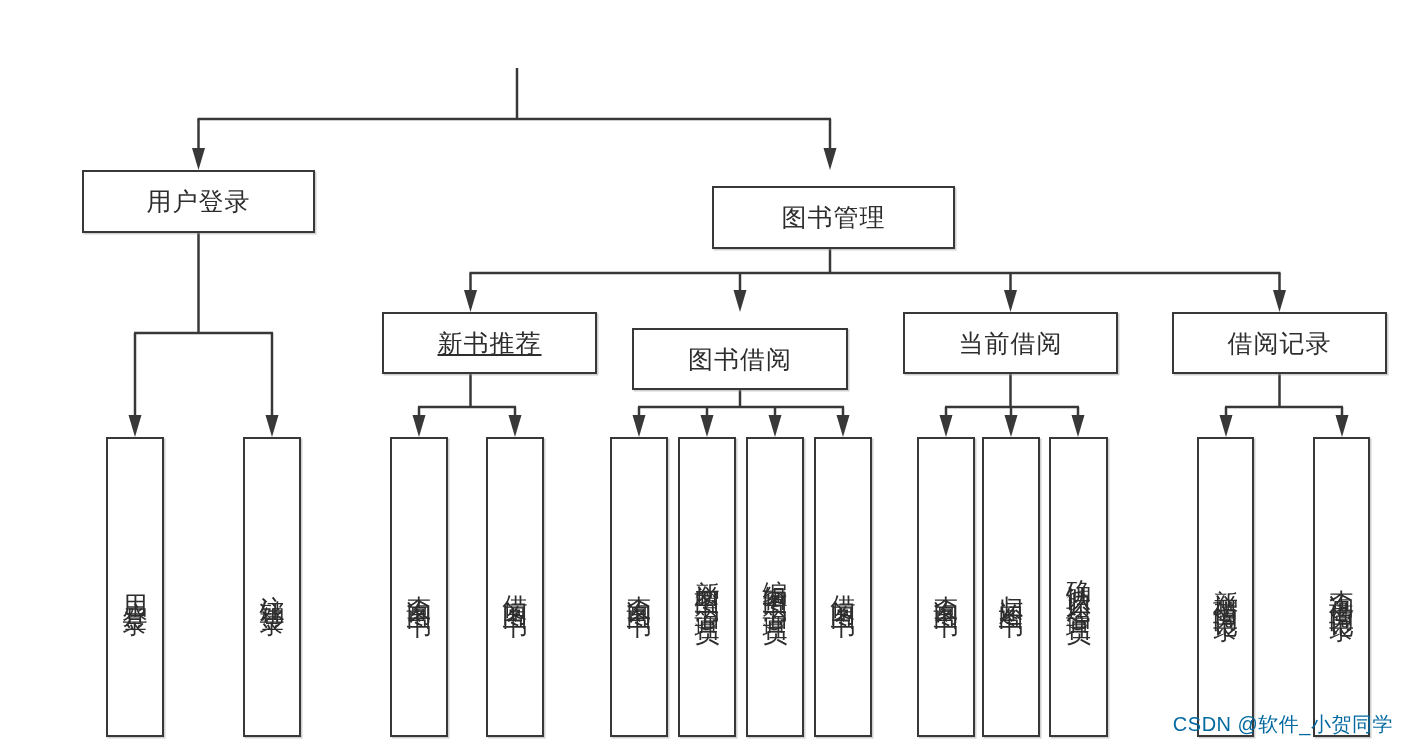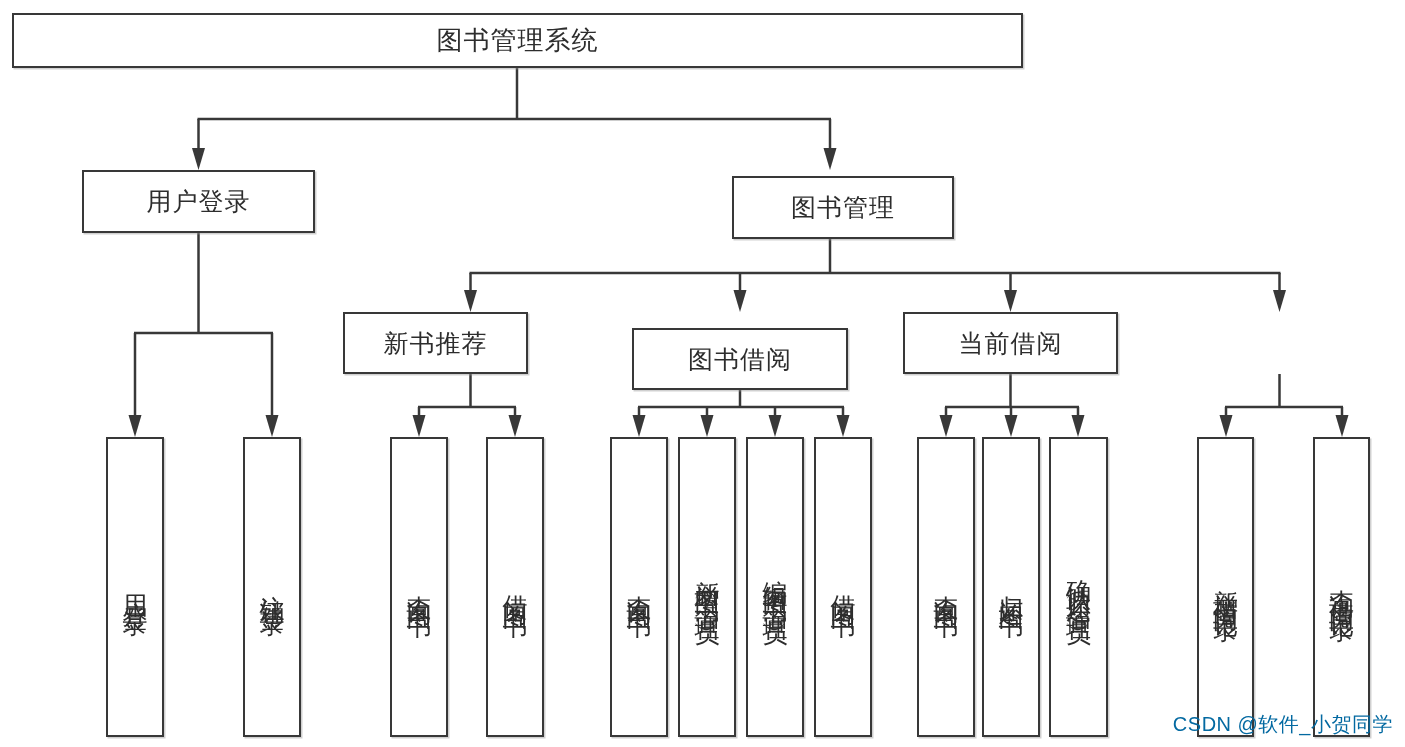--- a/index.html
+++ b/index.html
@@ -135,28 +135,28 @@
       <polygon points="768.5,415 781.5,415 775,437"></polygon>
       <polygon points="836.5,415 849.5,415 843,437"></polygon>
       <polygon points="939.5,415 952.5,415 946,437"></polygon>
       <polygon points="1004.5,415 1017.5,415 1011,437"></polygon>
       <polygon points="1071.5,415 1084.5,415 1078,437"></polygon>
       <polygon points="1219.5,415 1232.5,415 1226,437"></polygon>
       <polygon points="1335.5,415 1348.5,415 1342,437"></polygon>
     </g>
   </svg>
 
-  <div class="node root-node" style="left:12px; top:13px; width:1011px; height:55px;">图书管理系统</div>
 
   <div class="node" style="left:82px; top:170px; width:233px; height:63px;">用户登录</div>
-  <div class="node" style="left:712px; top:176px; width:222px; height:63px;margin-left:20px;">图书管理</div>
+  <div class="node" style="left:712px; top:186px; width:243px; height:63px;">图书管理</div>
 
-  <div class="node" style="left:343px; top:312px; width:185px; height:62px;">新书推荐</div>
+  <div class="node" style="left:382px; top:312px; width:215px; height:62px;text-decoration:underline;">新书推荐</div>
   <div class="node" style="left:632px; top:328px; width:216px; height:62px;">图书借阅</div>
   <div class="node" style="left:903px; top:312px; width:215px; height:62px;">当前借阅</div>
+  <div class="node" style="left:1172px; top:312px; width:215px; height:62px;">借阅记录</div>
 
   <div class="leaf" style="left:106px; top:437px; width:58px; height:300px;">
     <span class="vtext">用户登录</span>
   </div>
   <div class="leaf" style="left:243px; top:437px; width:58px; height:300px;">
     <span class="vtext">注销登录</span>
   </div>
   <div class="leaf" style="left:390px; top:437px; width:58px; height:300px;">
     <span class="vtext">查询图书</span>
   </div>

